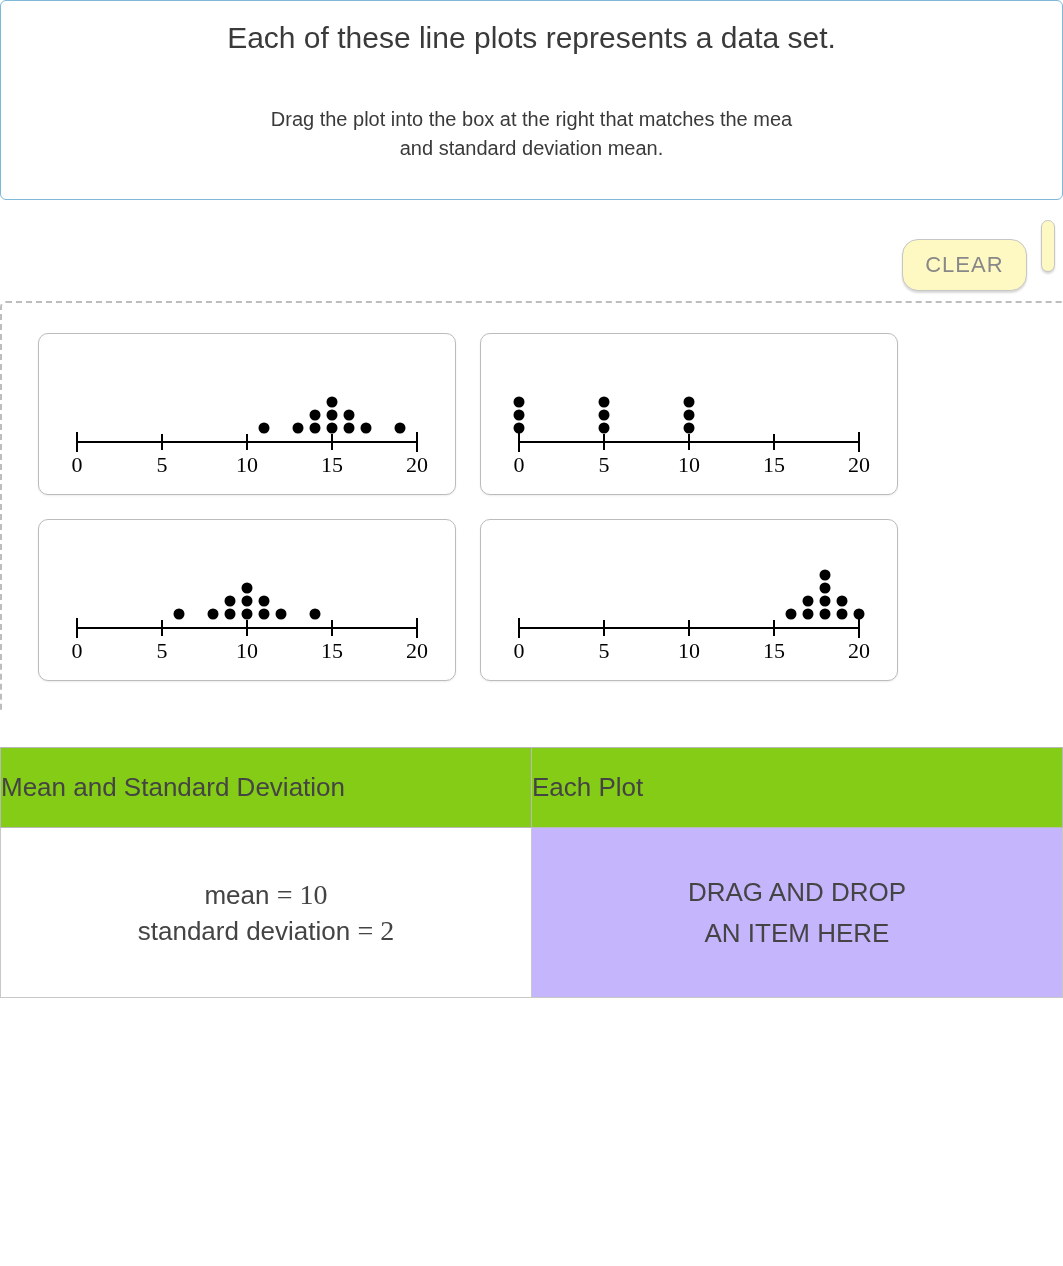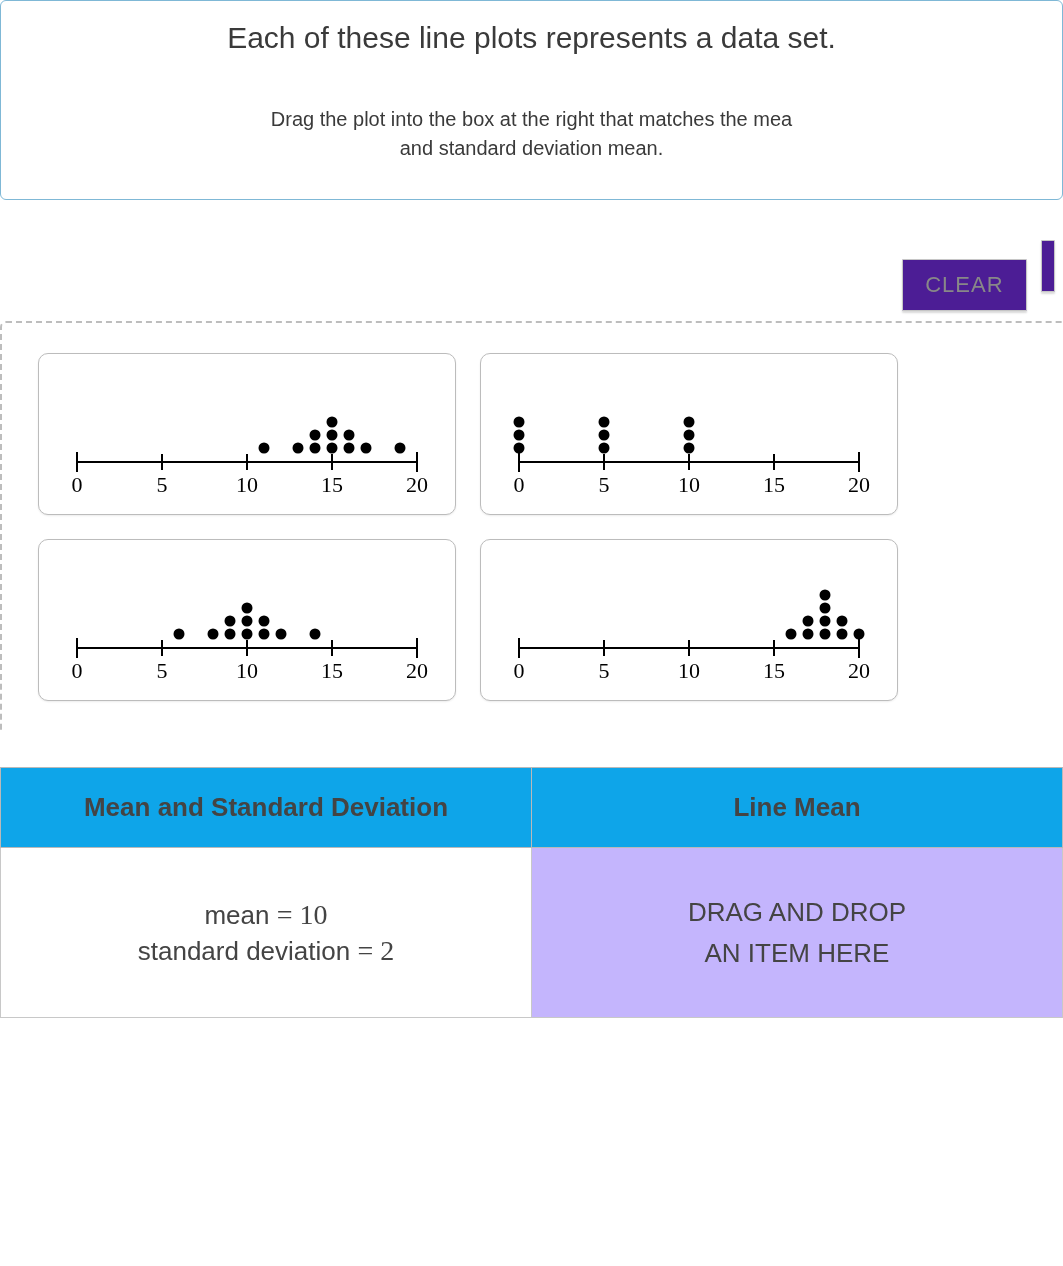--- a/index.html
+++ b/index.html
@@ -28,31 +28,30 @@
     font-size: 20px;
     color: #3a3a3a;
     line-height: 1.45;
   }
   .button-row {
     text-align: right;
     padding: 0 8px 10px 0;
   }
   .btn {
     display: inline-block;
-    background: #4c1d95;
+    background: #fef9c3;
     border: 1px solid #c6c6c6;
-    border-radius: 1px;
+    border-radius: 16px;
     color: #888;
     font-size: 22px;
     letter-spacing: 1px;
     padding: 12px 22px;
     margin-left: 10px;
     box-shadow: 0 2px 2px rgba(0,0,0,0.15);
     cursor: pointer;
-    margin-top: 20px;
   }
   .btn-clip {
     width: 14px;
     padding-left: 10px;
     padding-right: 2px;
     overflow: hidden;
   }
   .source-area {
     border: 2px dashed #bdbdbd;
     border-right: none;
@@ -71,27 +70,27 @@
     box-shadow: 0 1px 2px rgba(0,0,0,0.08);
     cursor: grab;
   }
   .answer-table {
     border-collapse: collapse;
     width: 100%;
     margin-top: 36px;
     table-layout: fixed;
   }
   .answer-table th {
-    background: #0ea5e9;
+    background: #84cc16;
     border: 1px solid #b9b9b9;
-    font-weight: bold;
+    font-weight: normal;
     font-size: 26px;
     color: #444;
     padding: 24px 0;
-    text-align: center;
+    text-align: left;
   }
   .answer-table td {
     border: 1px solid #c8c8c8;
     height: 170px;
     vertical-align: middle;
     text-align: center;
     font-size: 26px;
     color: #444;
   }
   .stat-line { margin: 4px 4px; }
@@ -230,21 +229,21 @@
         <circle cx="353" cy="73" r="5.5" fill="#000"></circle>
         <circle cx="370" cy="86" r="5.5" fill="#000"></circle>
       </svg>
   </div>
 </div>
 
 <table class="answer-table">
   <thead>
     <tr>
       <th>Mean and Standard Deviation</th>
-      <th>Line Mean</th>
+      <th>Each Plot</th>
     </tr>
   </thead>
   <tbody>
     <tr>
       <td>
         <div class="stat-line">
           <span>mean</span>
           <span class="stat-val"> = </span>
           <span class="stat-val">10</span>
         </div>

